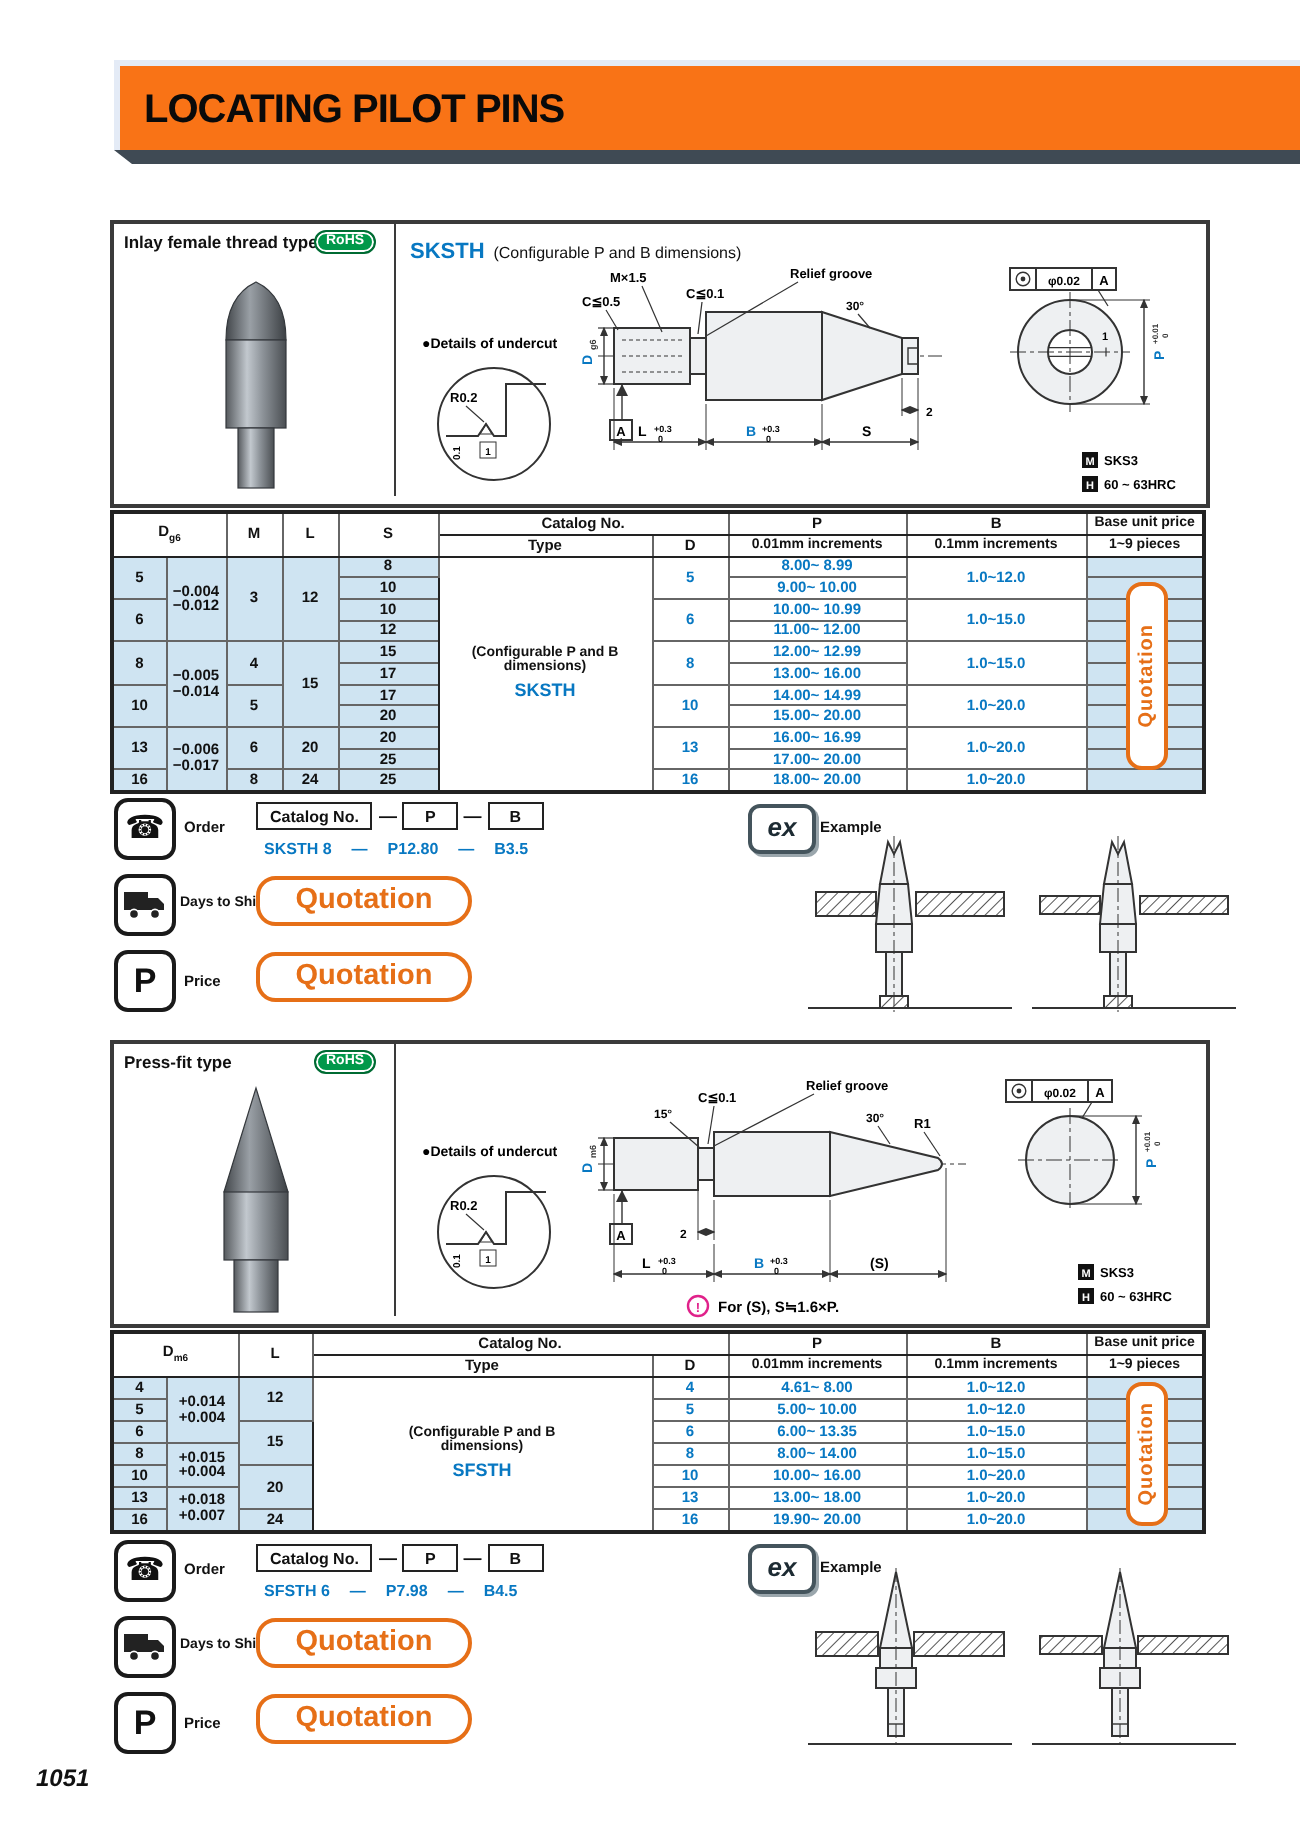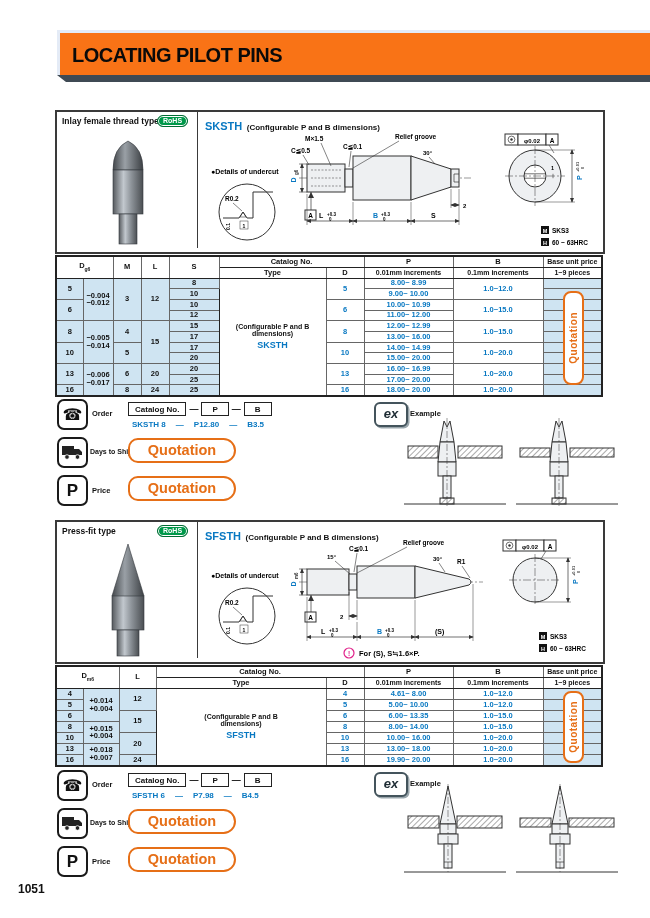--- a/index.html
+++ b/index.html
@@ -15,21 +15,21 @@
           clip-path:polygon(0 0,100% 0,100% 100%,9px 100%);}
   
   .pbox{position:absolute;left:55px;width:546px;height:140px;border:2px solid #3a3a3a;background:#fff;}
   .vdiv{position:absolute;left:140px;top:0;width:0;height:136px;border-left:1.5px solid #3a3a3a;}
   .ptitle{position:absolute;left:5px;top:4px;font-size:8.5px;font-weight:bold;}
   .rohs{position:absolute;left:100px;top:3px;background:#00984a;color:#fff;border:1px solid #006b33;
         box-shadow:0 0 0 1px #fff inset;border-radius:8px;font-size:7px;font-weight:bold;
         padding:1px 5px;line-height:8px;}
   .phead{position:absolute;left:148px;top:4px;white-space:nowrap;}
   .code{color:#0878c2;font-size:11px;font-weight:bold;}
-  .codenote{color:#111;font-size:8px;font-weight:bold;}
+  .codenote{color:#111;font-size:8px;font-weight:normal;}
   
   table.cat{position:absolute;border-collapse:collapse;table-layout:fixed;background:#fff;
         border:2px solid #222;}
   table.cat th,table.cat td{border:1px solid #666;padding:0;line-height:1.05;text-align:center;
         font-size:7.5px;font-weight:bold;overflow:hidden;}
   table.cat thead th{background:#fff;border-bottom:1.5px solid #222;}
   table.cat thead tr{height:11px;}
   .t1 tbody tr{height:10.7px;} .t2 tbody tr{height:11.1px;}
   td.lb,th.lb{background:#cfe4f2;}
   td.bl{color:#0878c2;}
@@ -51,21 +51,21 @@
   .cbox{display:inline-block;border:1.5px solid #222;font-size:8px;font-weight:bold;
         padding:2px 6px 1px;background:#fff;vertical-align:middle;}
   .dash{font-weight:bold;font-size:9px;vertical-align:middle;padding:0 3px;}
   .oex{position:absolute;font-size:8px;font-weight:bold;color:#0878c2;white-space:nowrap;}
   .oex span{margin-right:10px;}
   .qbtn{position:absolute;width:104px;height:21px;border:2.5px solid #e66f17;border-radius:11px 14px 14px 11px;
         color:#e66f17;font-size:14.5px;font-weight:bold;text-align:center;line-height:20px;background:#fff;}
   .exbadge{position:absolute;width:30px;height:21px;border:2px solid #44545c;border-radius:6px;
         box-shadow:1.5px 1.5px 0 #9aa6ac;color:#1d2b33;font-size:13px;font-style:italic;
         font-weight:bold;text-align:center;line-height:19px;background:#fff;}
-  .pagenum{position:absolute;left:18px;top:882px;font-size:12px;font-weight:bold;}
+  .pagenum{position:absolute;left:18px;top:882px;font-size:12px;font-weight:bold;font-style:italic;}
   svg{font-family:"Liberation Sans",sans-serif;}
   svg text{font-weight:bold;}
 </style>
 </head>
 <body>
 
 <div class="page">
 
   <div class="banner">
     <div class="banner-title">LOCATING PILOT PINS</div>
@@ -426,24 +426,20 @@
           <stop offset="0" stop-color="#43474b"></stop>
             <stop offset="0.4" stop-color="#9aa0a6"></stop>
           <stop offset="1" stop-color="#3c4044"></stop>
         </linearGradient>
       </defs>
       <path d="M43,4 L27,56 Q43,62 59,56 Z" fill="url(#g2b)" stroke="#34383c" stroke-width="0.6"></path>
       <rect x="27" y="56" width="32" height="34" fill="url(#g2a)" stroke="#34383c" stroke-width="0.6"></rect>
       <rect x="32" y="90" width="22" height="26" fill="url(#g2a)" stroke="#34383c" stroke-width="0.6"></rect>
     </svg>
 
-    <div class="phead">
-      <span class="code">SFSTH</span>
-      <span class="codenote">(Configurable P and B dimensions)</span>
-    </div>
 
     <svg class="abs" style="left:142px;top:14px" width="404" height="124" viewBox="0 0 404 124">
       <defs>
         <marker id="a2" markerWidth="7" markerHeight="6" refX="6" refY="3" orient="auto-start-reverse">
           <path d="M0,0L7,3L0,6Z" fill="#333"></path>
         </marker>
       </defs>
 
       <text x="12" y="42" font-size="7">●Details of undercut</text>
       <circle cx="48" cy="80" r="28" fill="#fff" stroke="#333"></circle>

